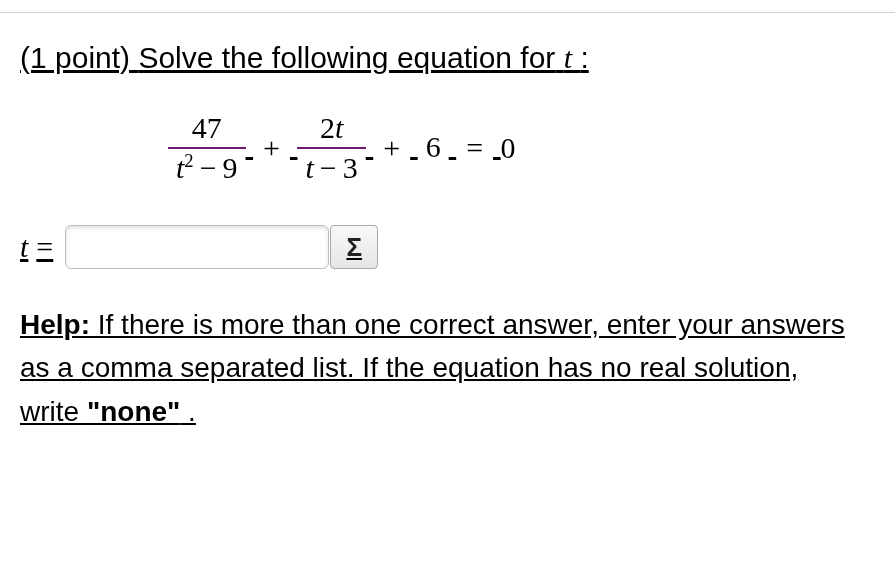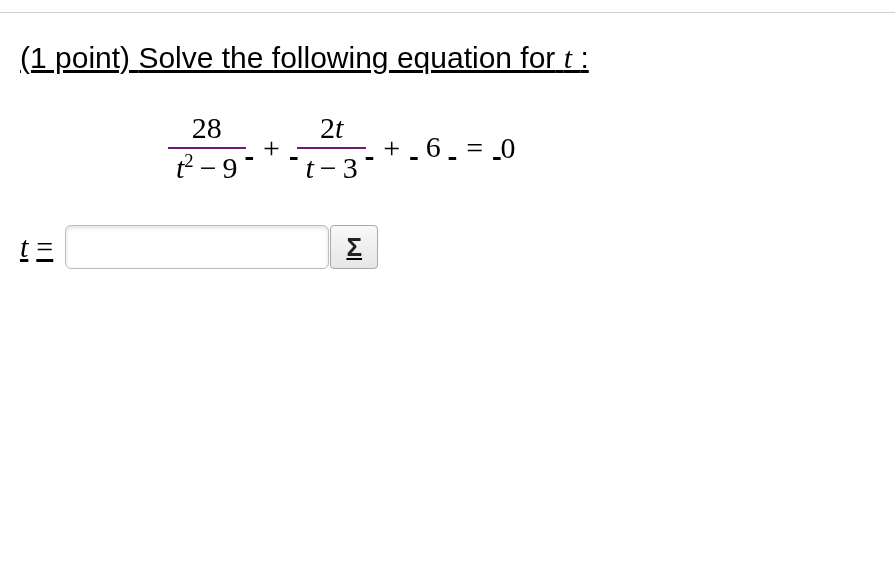--- a/index.html
+++ b/index.html
@@ -127,21 +127,21 @@
       <span>(1 point)</span>
       <span> </span>
       <span>Solve the following equation for</span>
       <span> </span>
       <span class="italic-var">t</span>
       <span>:</span>
     </div>
 
     <div class="equation">
       <span class="frac">
-        <span class="num">28</span>
+        <span class="num">47</span>
         <span class="den">
           <span class="italic-var">t</span><span class="sup">2</span><span class="minus">−</span><span>9</span>
         </span>
       </span>
       <span class="op">+</span>
       <span class="frac">
         <span class="num">
           <span>2</span><span class="italic-var">t</span>
         </span>
         <span class="den">
@@ -158,15 +158,18 @@
 
     <div class="answer-row">
       <span class="answer-label">t</span>
       <span class="answer-eq">=</span>
       <input class="answer-input" type="text" value="" style="">
       <div class="sigma-btn">
         <span>Σ</span>
       </div>
     </div>
 
+    <div class="help">
+      <b>Help:</b><span> If there is more than one correct answer, enter your answers as a comma separated list. If the equation has no real solution, write </span><b>"none"</b><span> .</span>
+    </div>
 
   </div>
 </div>
 
 </body></html>

